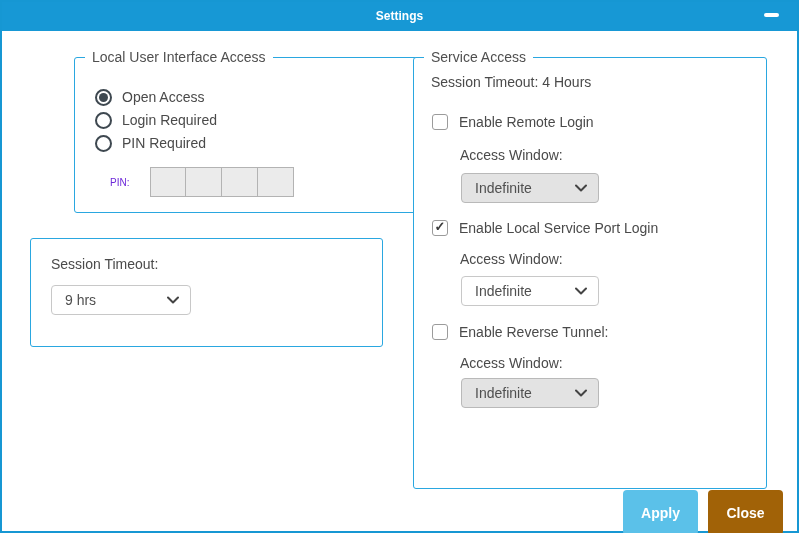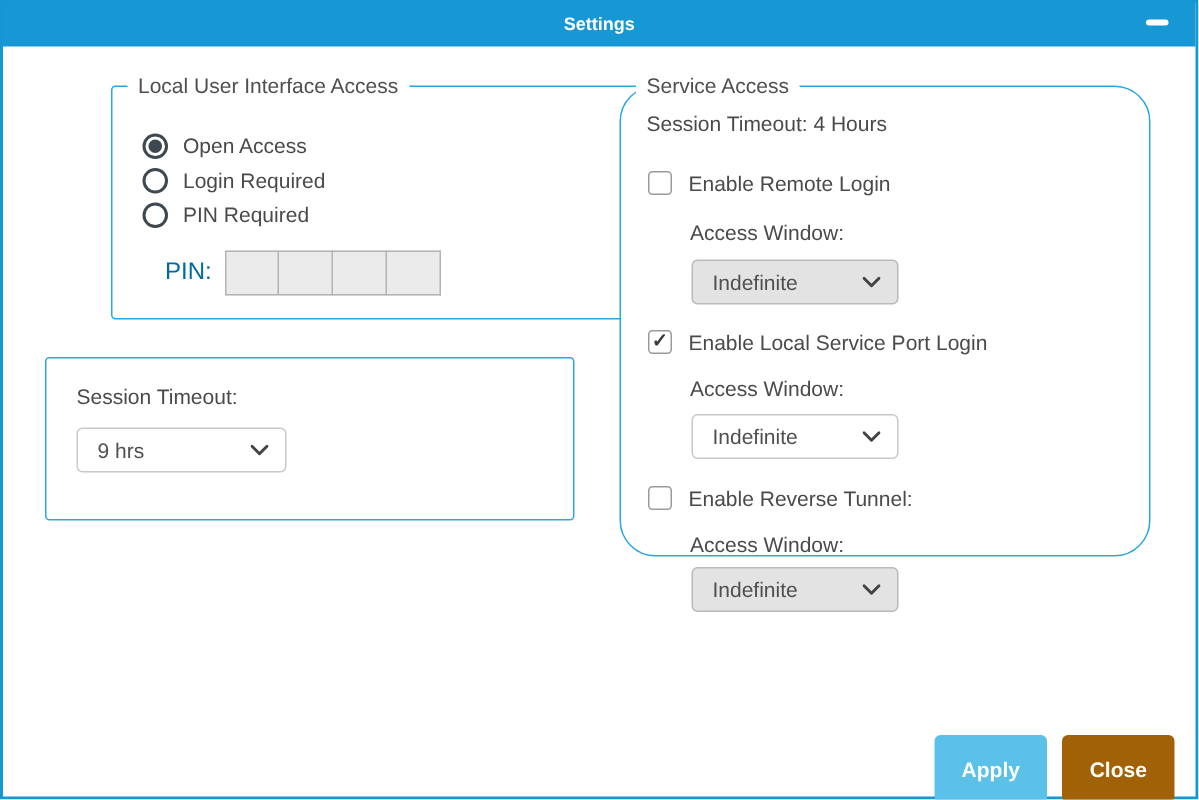--- a/index.html
+++ b/index.html
@@ -38,38 +38,38 @@
     border-radius: 3px;
     background: #fff;
   }
   .panel-legend {
     position: absolute; top: -9px; left: 10px;
     background: #fff; padding: 0 7px;
     font-size: 14px; color: #4f4f4f; white-space: nowrap;
   }
   #panel-local-ui { left: 28px; top: 55px; width: 353px; height: 156px; margin-left: 44px; }
   #panel-admin    { left: 28px; top: 236px; width: 353px; height: 109px; }
-  #panel-service  { left: 411px; top: 55px; width: 354px; height: 314px; border-radius: 24px; }
+  #panel-service  { left: 411px; top: 55px; width: 354px; height: 432px; }
   
   .radio-row {
     position: absolute; left: 20px; height: 18px;
     display: flex; align-items: center; cursor: pointer;
   }
   .radio {
     width: 17px; height: 17px; border-radius: 50%;
     border: 2px solid #3e4850; background: #fff;
     display: inline-flex; align-items: center; justify-content: center;
     flex: 0 0 auto;
   }
   .radio .dot { width: 9px; height: 9px; border-radius: 50%; background: #3e4850; display: none; }
   .radio.selected .dot { display: block; }
   .radio-row .lbl { margin-left: 10px; font-size: 14px; color: #4a4a4a; }
   
   .pin-row { position: absolute; left: 35px; top: 109px; display: flex; align-items: center; }
-  .pin-label { font-size: 16px; color: #0369a1; width: 30px; }
+  .pin-label { font-size: 10px; color: #6d28d9; width: 30px; }
   .pin-boxes { display: flex; margin-left: 10px; }
   .pin-box {
     width: 36px; height: 30px;
     background: #ebebeb;
     border: 1px solid #b3b3b3;
     border-left: none;
     text-align: center; line-height: 28px; font-size: 14px;
   }
   .pin-box:first-child { border-left: 1px solid #b3b3b3; }
   

